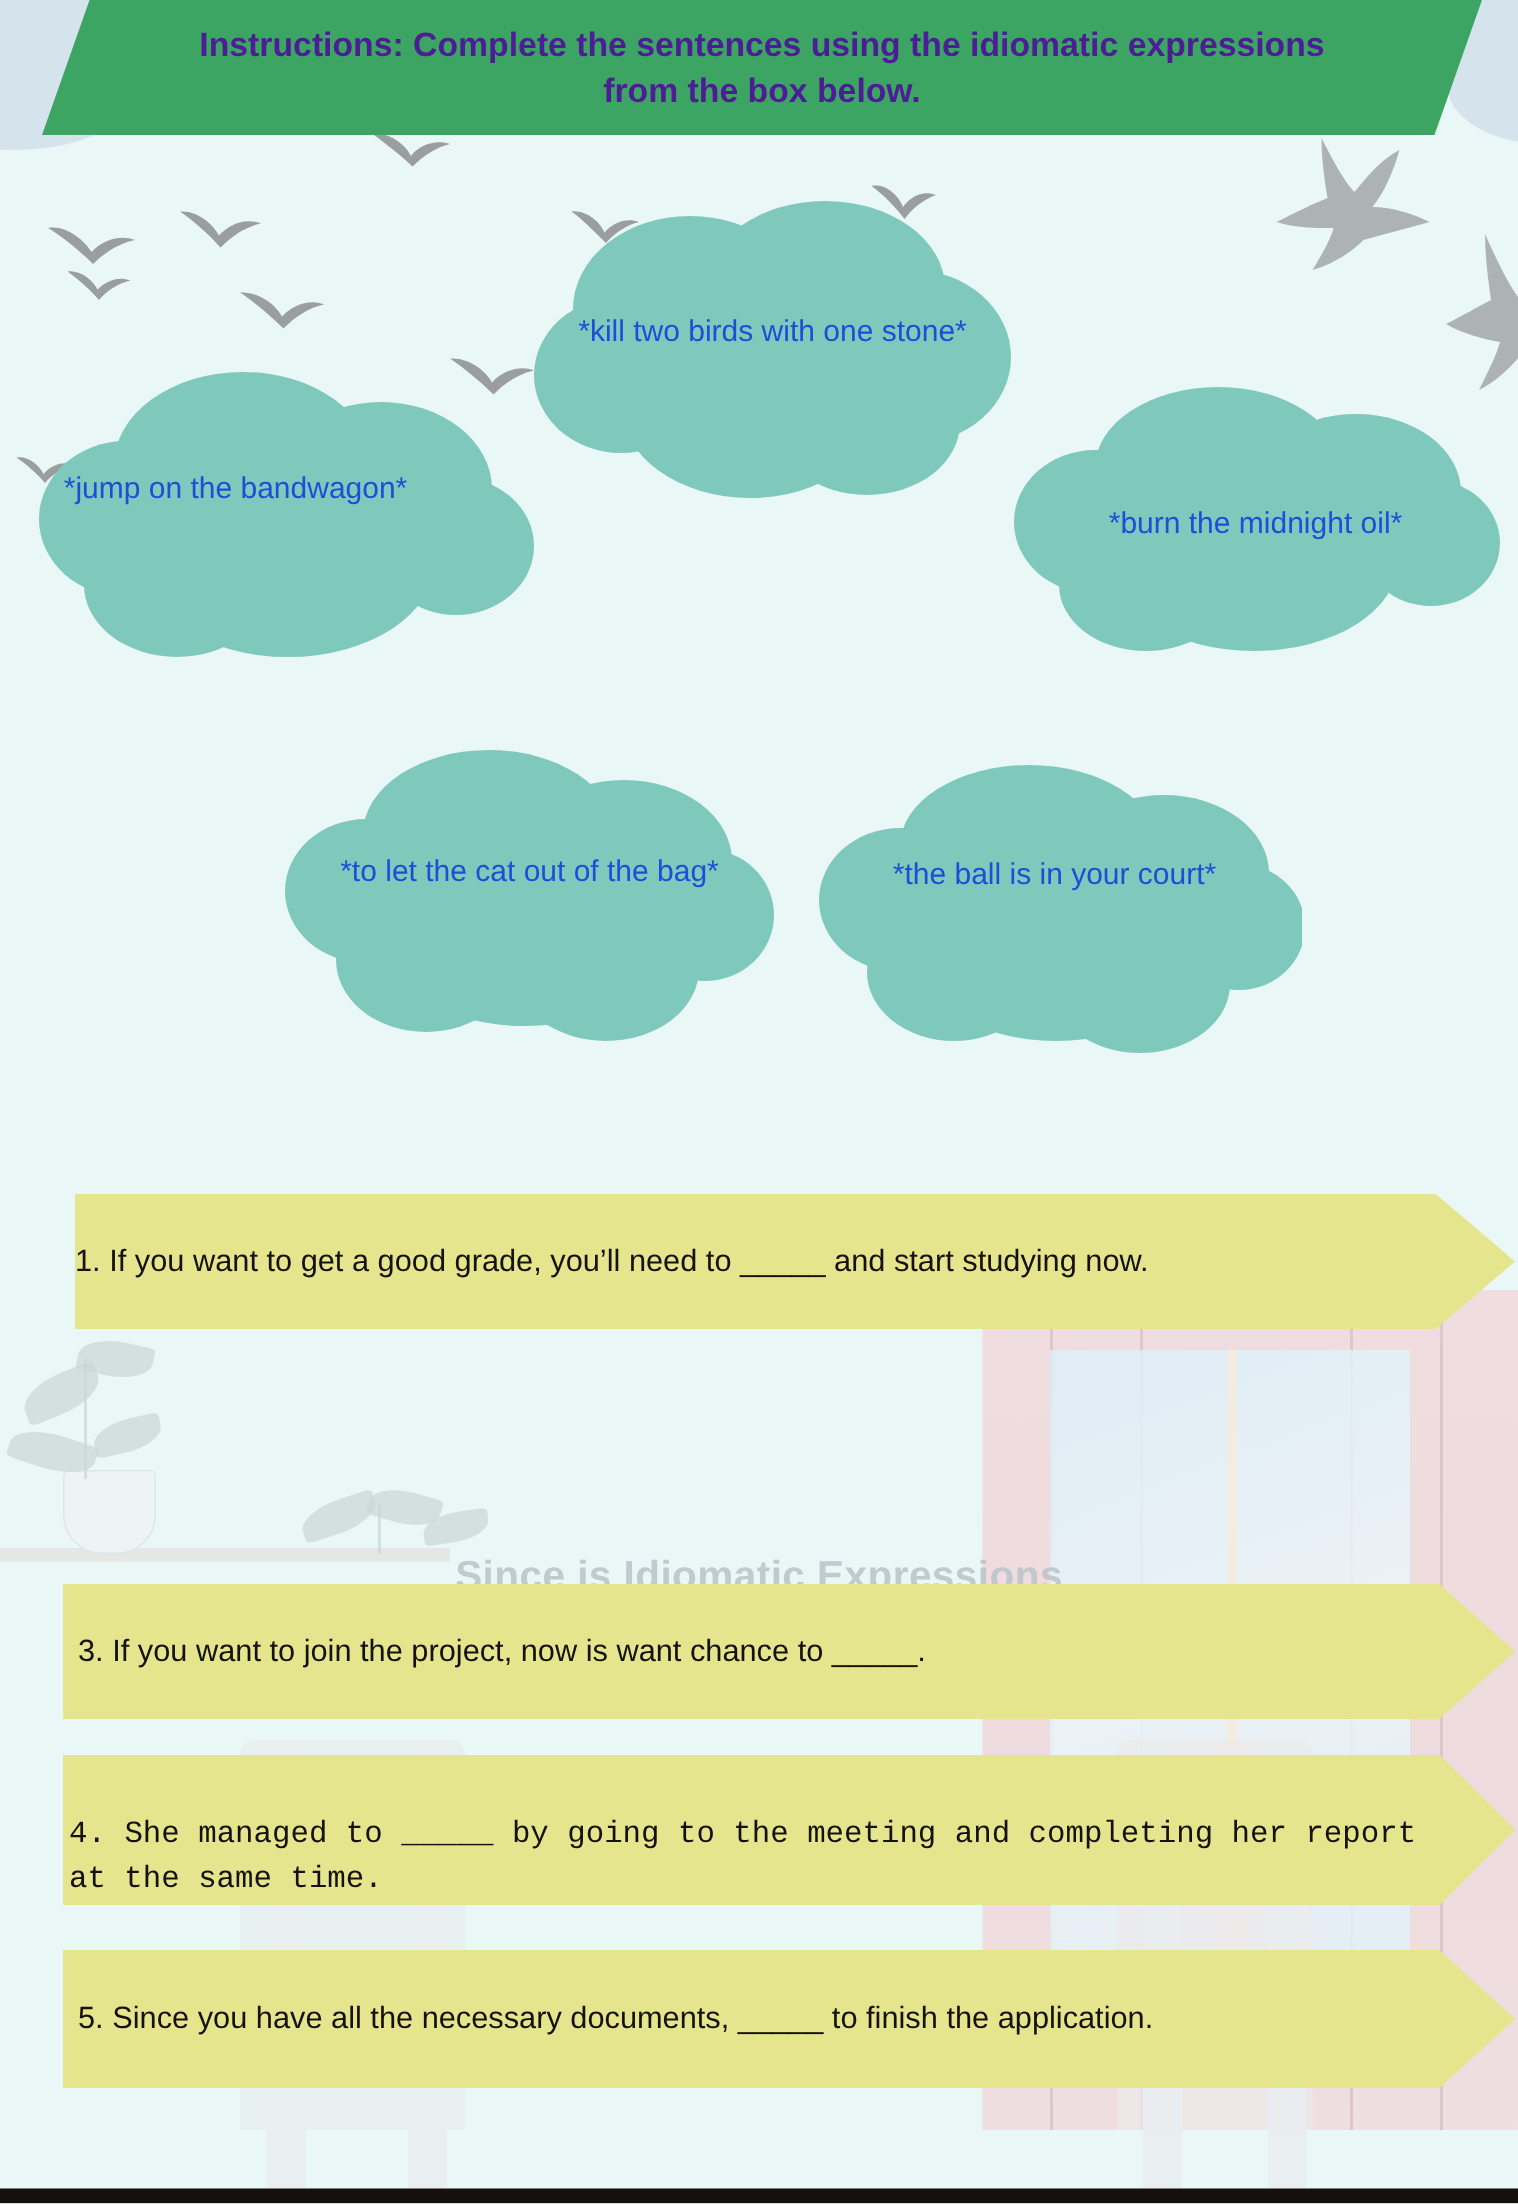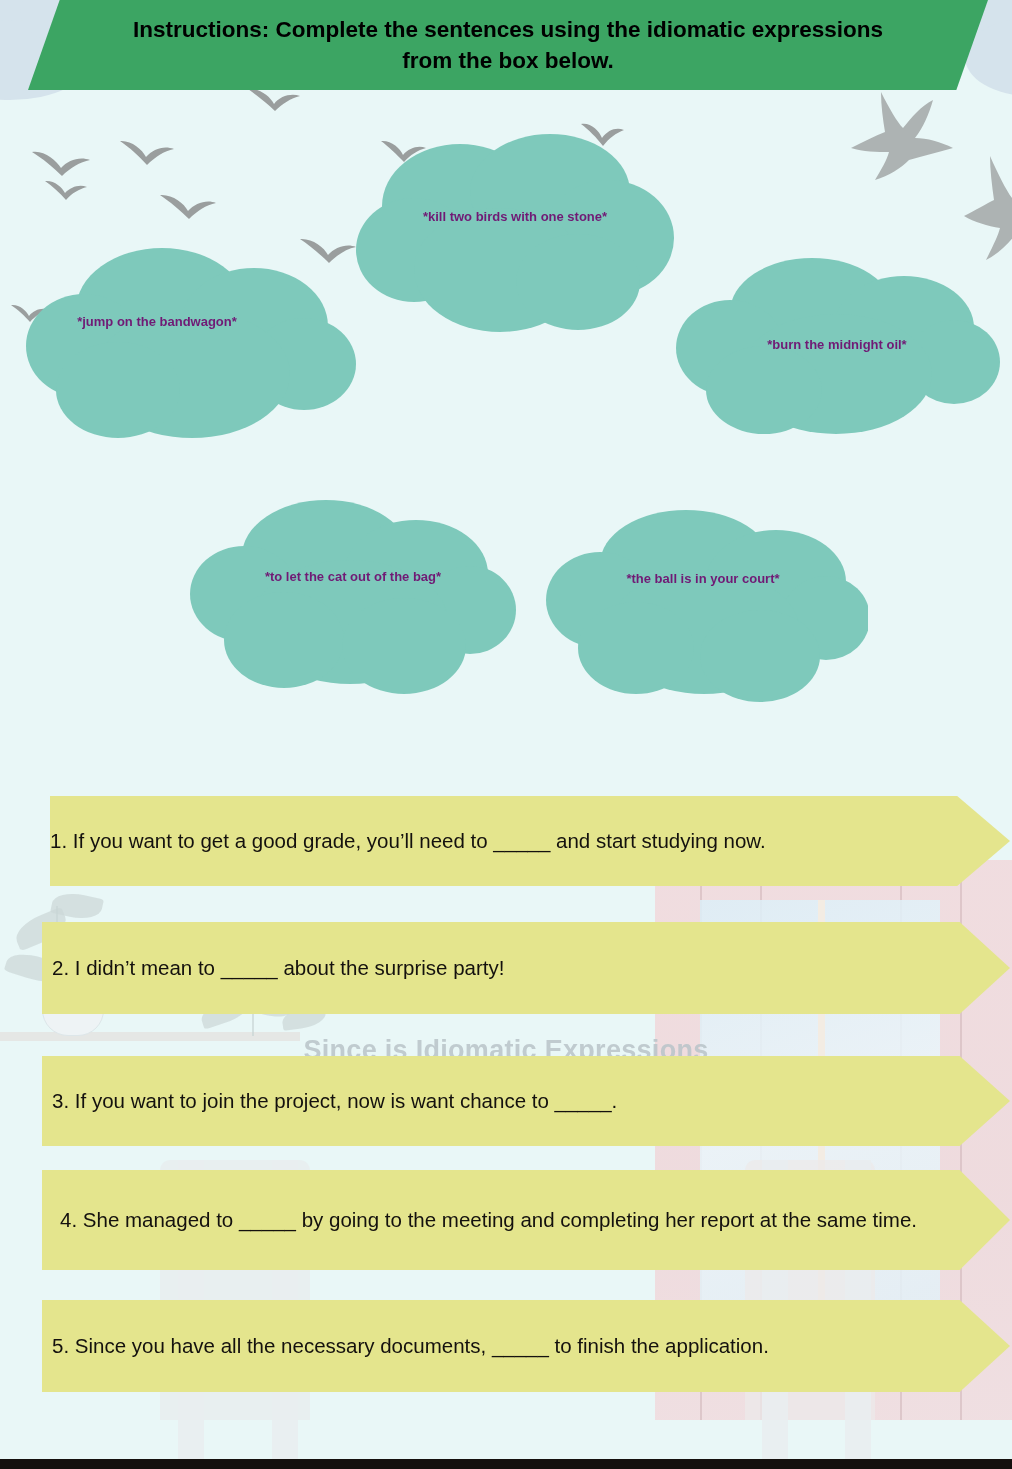--- a/index.html
+++ b/index.html
@@ -127,21 +127,21 @@
     left: 28px; top: 0;
     width: 960px; height: 90px;
     background: #3ca563;
     clip-path: polygon(3.3% 0%, 100% 0%, 96.7% 100%, 0% 100%);
     display: flex;
     align-items: center;
     justify-content: center;
     z-index: 6;
   }
   .header-text {
-    color: #000000;
+    color: #4c1d95;
     font-size: 22.5px;
     font-weight: 700;
     line-height: 1.38;
     text-align: center;
     width: 790px;
   }
 
   
   .bird { position: absolute; fill: #9a9e9e; }
   .bird-lg { position: absolute; fill: #adb3b3; }
@@ -149,23 +149,23 @@
   
   .idiom-cloud {
     position: absolute;
     z-index: 4;
   }
   .idiom-cloud svg { display: block; }
   .idiom-label {
     position: absolute;
     left: 0; right: 0;
     text-align: center;
-    font-size: 13px;
-    font-weight: 700;
-    color: #701a75;
+    font-size: 20px;
+    font-weight: 400;
+    color: #1d4ed8;
     line-height: 1.32;
     padding: 0 14px;
     z-index: 5;
   }
 
   
   .sentence-banner {
     position: absolute;
     background: #e4e58d;
     display: flex;
@@ -340,29 +340,26 @@
         <ellipse cx="216" cy="156" rx="62" ry="48"></ellipse>
       </g>
     </svg>
     <div class="idiom-label" style="top:78px;">*to let the cat out of the bag*</div>
   </div>
 
   <div class="sentence-banner" style="left:50px; top:796px; width:960px; height:90px; clip-path: polygon(0 0, 94.5% 0, 100% 50%, 94.5% 100%, 0 100%); ">
     <div class="sentence-text" style="width:890px"><span>1.</span> <span>If you want to get a good grade, you’ll need to _____ and start studying now.</span></div>
   </div>
 
-  <div class="sentence-banner" style="left:42px; top:922px; width:968px; height:92px; clip-path: polygon(0 0, 94.8% 0, 100% 50%, 94.8% 100%, 0 100%); padding-left:10px;">
-    <div class="sentence-text" style="width:900px"><span>2.</span> <span>I didn’t mean to _____ about the surprise party!</span></div>
-  </div>
 
   <div class="sentence-banner" style="left:42px; top:1056px; width:968px; height:90px; clip-path: polygon(0 0, 94.8% 0, 100% 50%, 94.8% 100%, 0 100%); padding-left:10px;">
     <div class="sentence-text" style="width:900px"><span>3.</span> <span>If you want to join the project, now is want chance to _____.</span></div>
   </div>
 
-  <div class="sentence-banner" style="left:42px; top:1170px; width:968px; height:100px; clip-path: polygon(0 0, 94.8% 0, 100% 50%, 94.8% 100%, 0 100%); padding-left:18px; align-items:center;">
+  <div class="sentence-banner" style="left:42px; top:1170px; width:968px; height:100px; clip-path: polygon(0 0, 94.8% 0, 100% 50%, 94.8% 100%, 0 100%); padding-left:4px; align-items:flex-end;font-family:Liberation Mono, monospace;">
     <div class="sentence-text" style="width:905px"><span>4.</span> <span>She managed to _____ by going to the meeting and completing her report at the same time.</span></div>
   </div>
 
   <div class="sentence-banner" style="left:42px; top:1300px; width:968px; height:92px; clip-path: polygon(0 0, 94.8% 0, 100% 50%, 94.8% 100%, 0 100%); padding-left:10px;">
     <div class="sentence-text" style="width:905px"><span>5.</span> <span>Since you have all the necessary documents, _____ to finish the application.</span></div>
   </div>
 
   <div class="bottom-bar"></div>
 
 </div>

